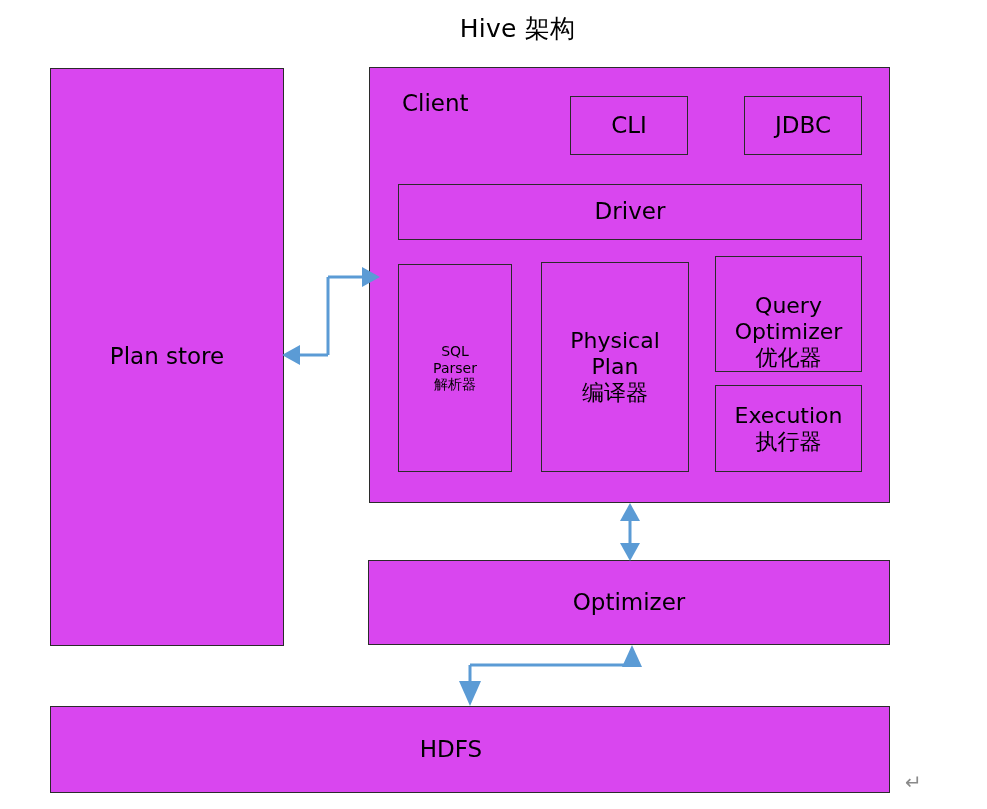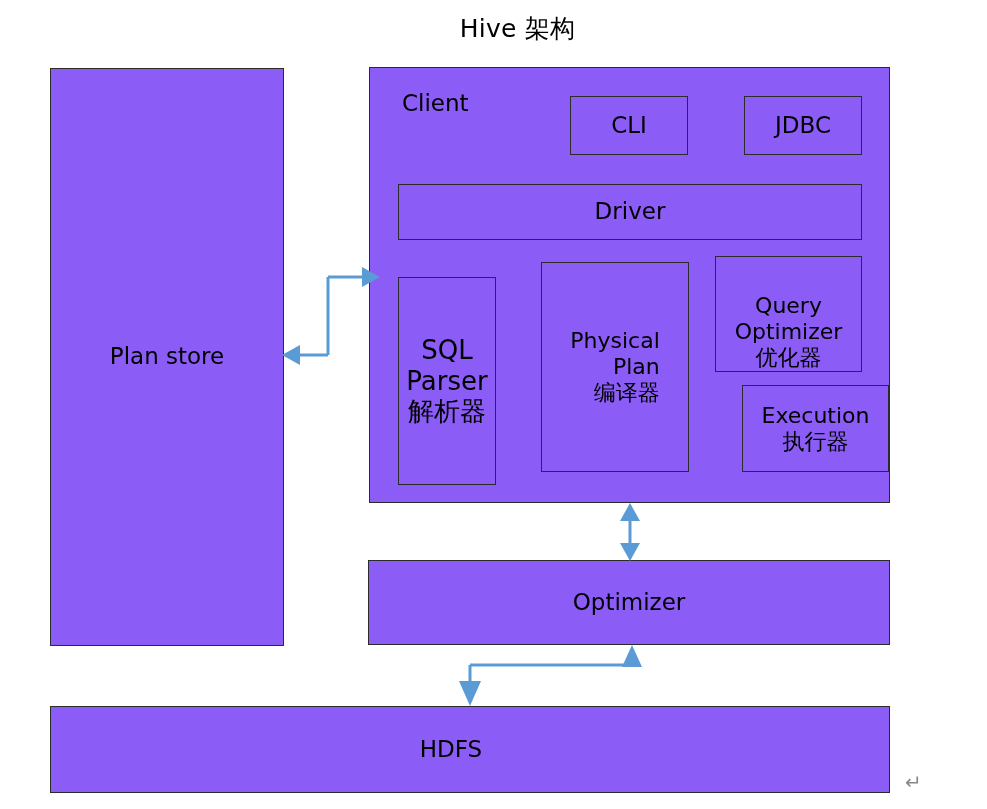--- a/index.html
+++ b/index.html
@@ -28,21 +28,21 @@
     color: #000000;
     letter-spacing: 0.2px;
     white-space: pre;
     padding-left: 24px;
   }
 
   
   .box {
     position: absolute;
     box-sizing: border-box;
-    background: #8b5cf6;
+    background: #d946ef;
     border: 1px solid #2b2b2b;
     display: flex;
     align-items: center;
     justify-content: center;
     text-align: center;
     color: #000000;
     line-height: 1.18;
     white-space: pre-line;
   }
 
@@ -78,24 +78,24 @@
     position: absolute;
     left: 402px; top: 90px;
     font-size: 23px;
     color: #000000;
   }
 
   
   #cli-box     { left: 570px; top: 96px;  width: 118px; height: 59px;  font-size: 23px; }
   #jdbc-box    { left: 744px; top: 96px;  width: 118px; height: 59px;  font-size: 23px; }
   #driver-box  { left: 398px; top: 184px; width: 464px; height: 56px;  font-size: 23px; }
-  #sqlparser-box { left: 398px; top: 264px; width: 98px; height: 208px; font-size: 26px; margin-top: 13px; }
-  #physicalplan-box { left: 541px; top: 262px; width: 148px; height: 210px; font-size: 22px; text-align: right; }
+  #sqlparser-box { left: 398px; top: 264px; width: 114px; height: 208px; font-size: 14px; }
+  #physicalplan-box { left: 541px; top: 262px; width: 148px; height: 210px; font-size: 22px; }
   #optimizer-box { left: 715px; top: 256px; width: 147px; height: 116px; font-size: 22px; align-items: flex-end; }
-  #execution-box { left: 715px; top: 385px; width: 147px; height: 87px;  font-size: 22px; margin-left: 27px; }
+  #execution-box { left: 715px; top: 385px; width: 147px; height: 87px;  font-size: 22px; }
 
   
   .connector {
     position: absolute;
     pointer-events: none;
   }
 
   
   #pilcrow {
     position: absolute;

